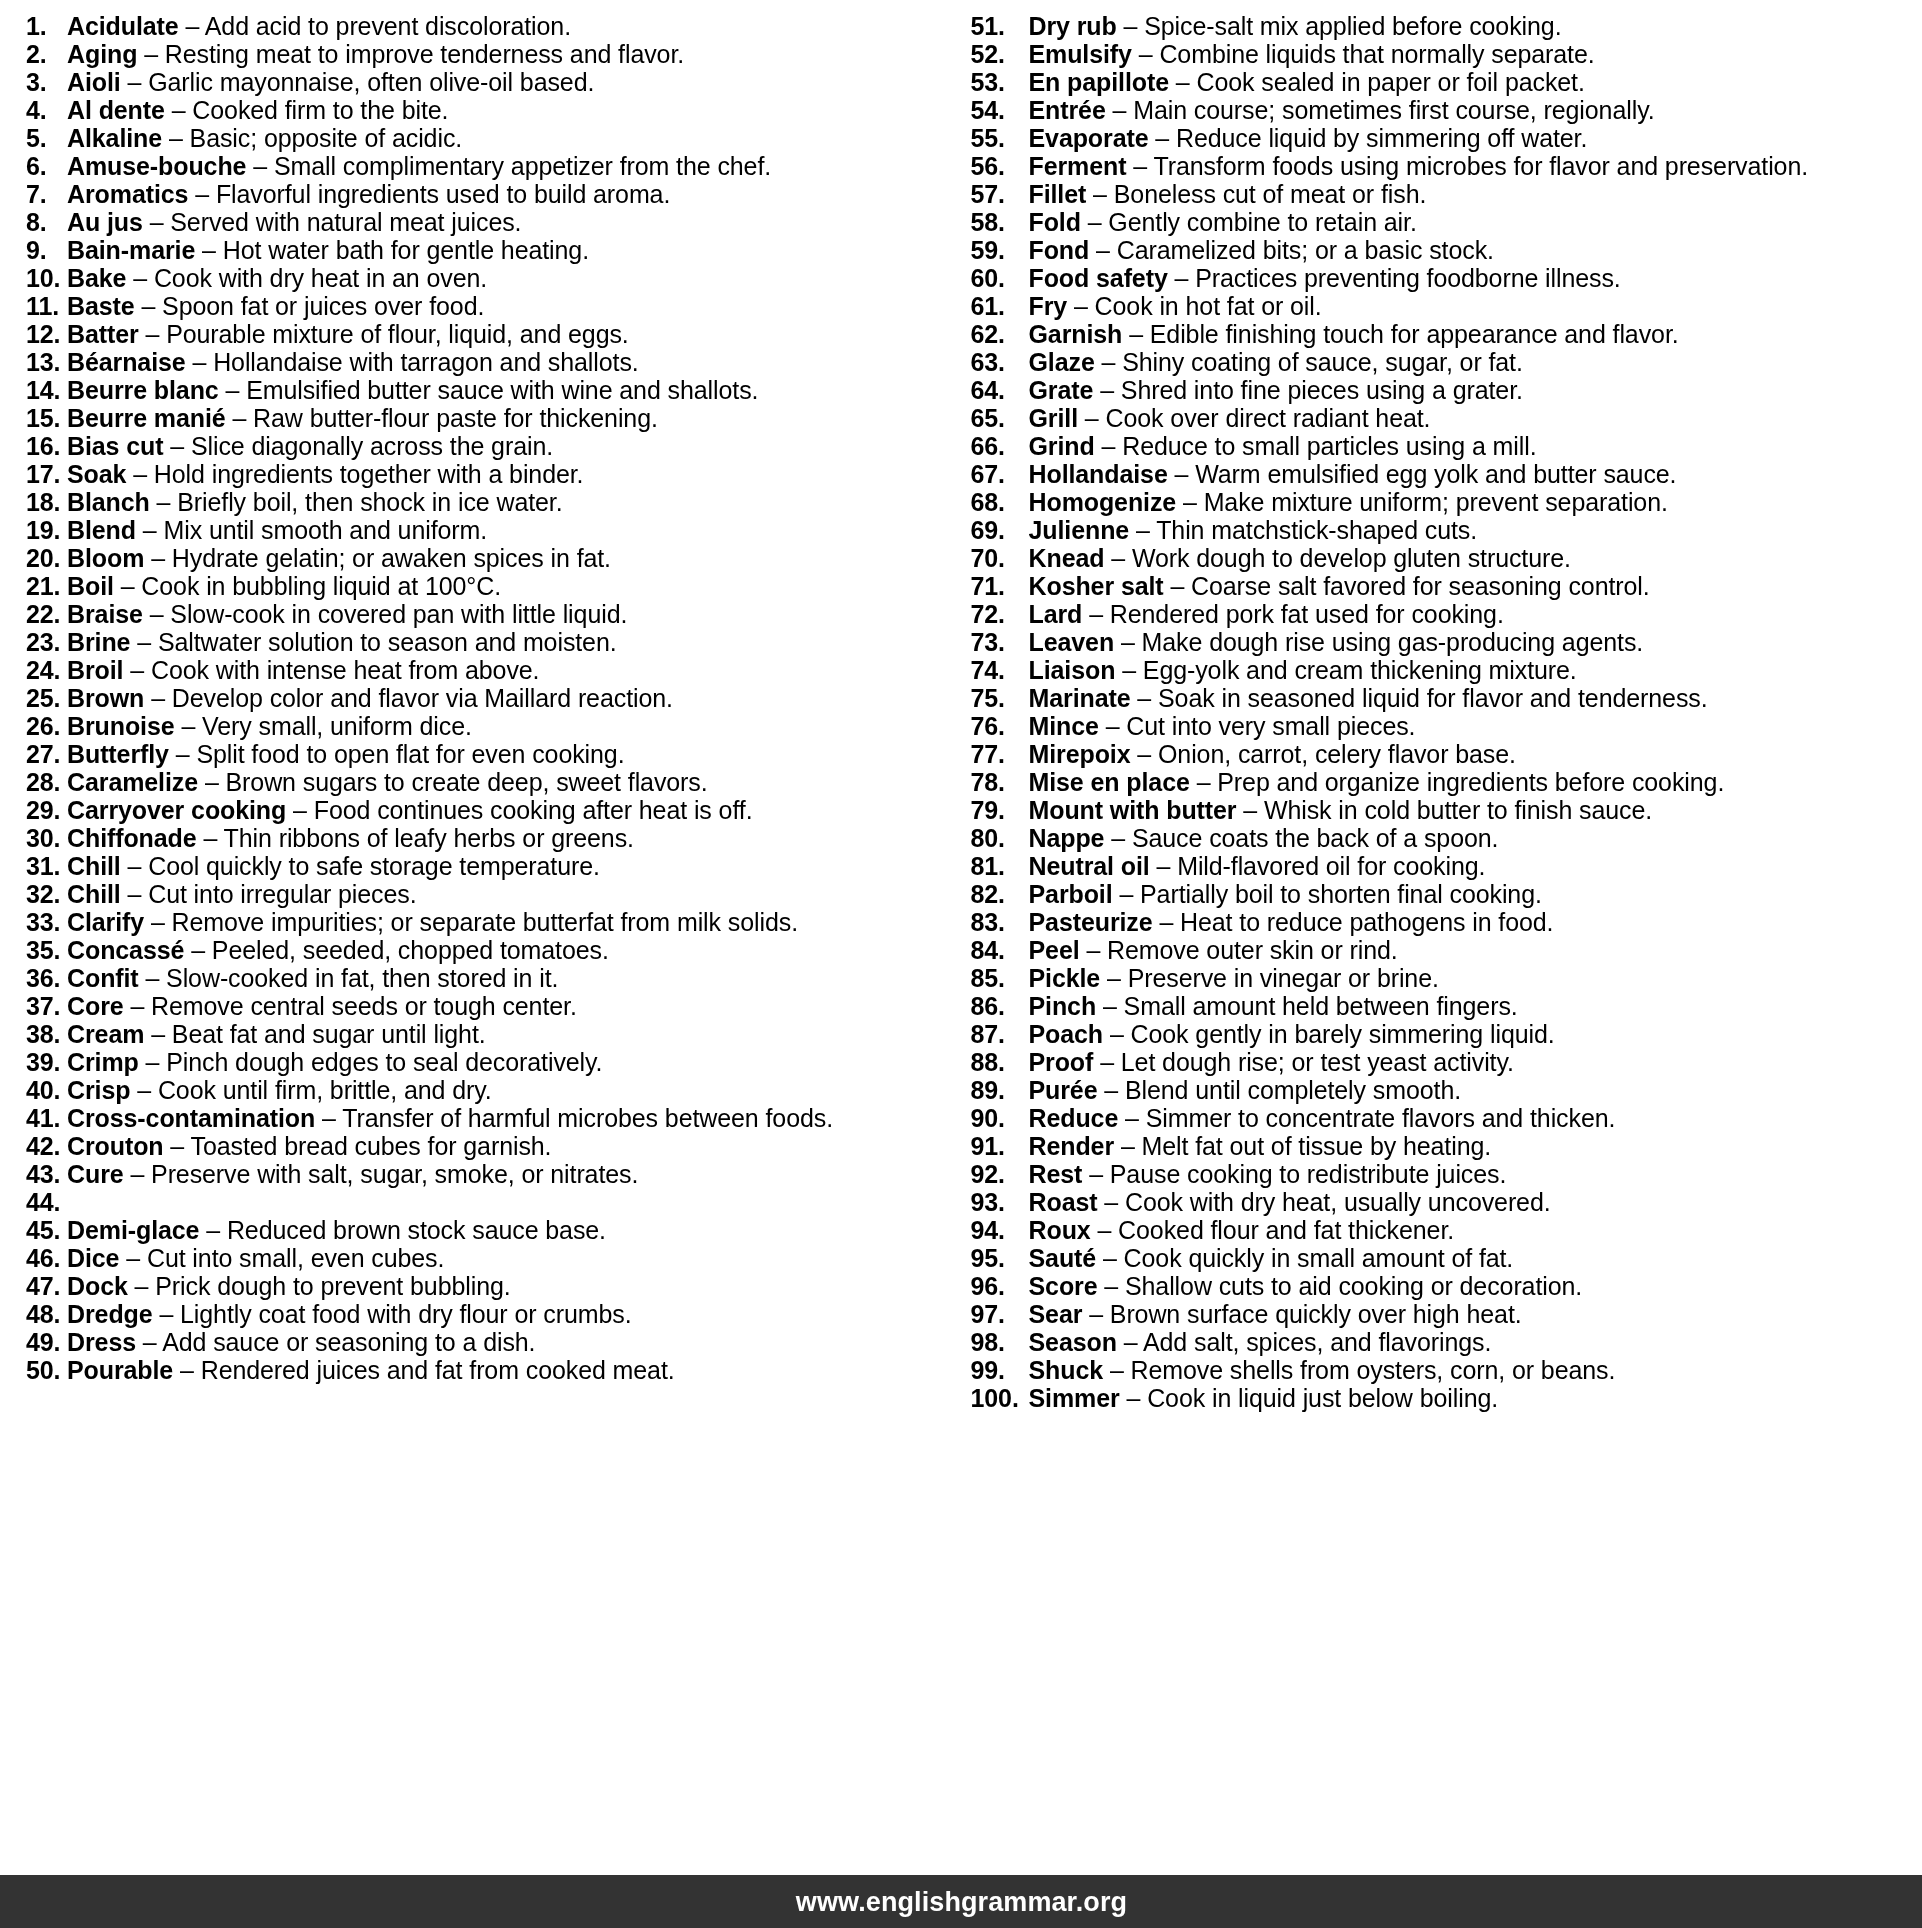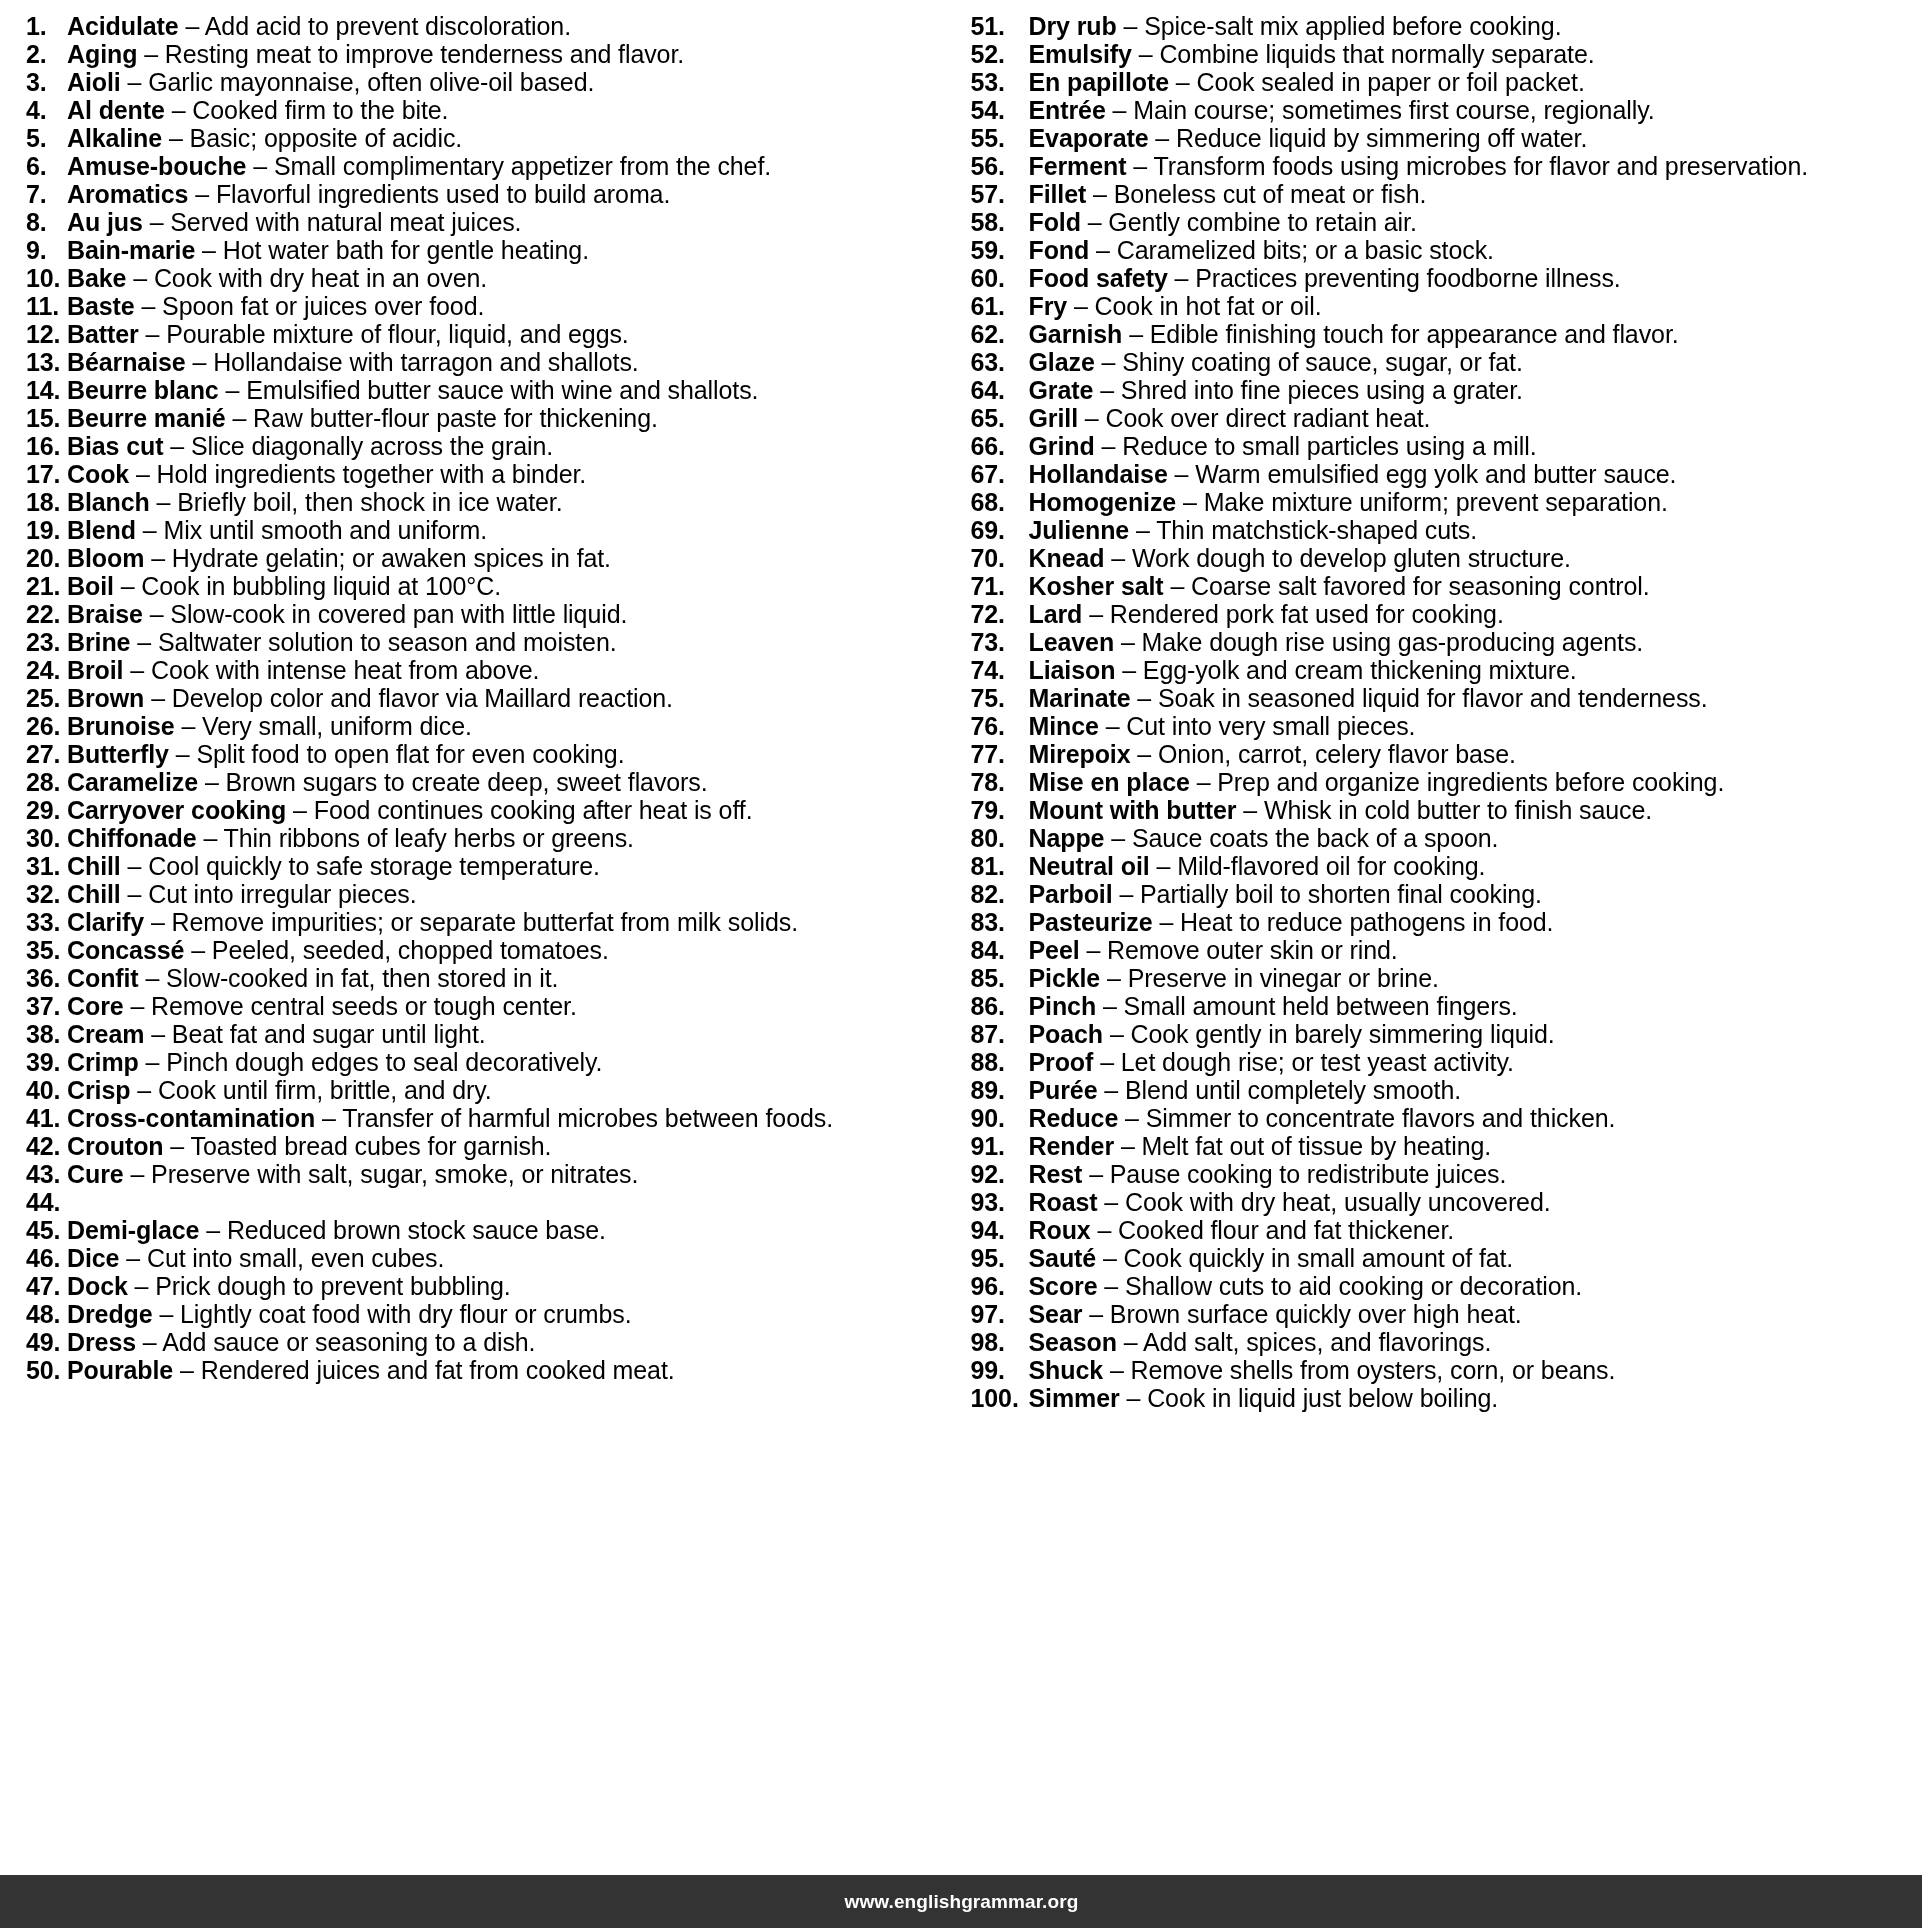--- a/index.html
+++ b/index.html
@@ -91,21 +91,21 @@
     background: #333333;
     display: flex;
     align-items: center;
     justify-content: center;
   }
 
   .footer-text {
     color: #ffffff;
     font-family: "Liberation Sans", sans-serif;
     font-weight: bold;
-    font-size: 19px;
+    font-size: 27px;
     letter-spacing: 0.1px;
   }
 </style>
 </head>
 <body>
 
 <div id="page">
 
   <div class="columns">
 
@@ -170,21 +170,21 @@
           <li class="item">
             <span class="num">15.</span>
             <span class="body-txt"><span class="term">Beurre manié</span><span class="dash"> – </span><span class="def">Raw butter-flour paste for thickening.</span></span>
           </li>
           <li class="item">
             <span class="num">16.</span>
             <span class="body-txt"><span class="term">Bias cut</span><span class="dash"> – </span><span class="def">Slice diagonally across the grain.</span></span>
           </li>
           <li class="item">
             <span class="num">17.</span>
-            <span class="body-txt"><span class="term">Cook</span><span class="dash"> – </span><span class="def">Hold ingredients together with a binder.</span></span>
+            <span class="body-txt"><span class="term">Soak</span><span class="dash"> – </span><span class="def">Hold ingredients together with a binder.</span></span>
           </li>
           <li class="item">
             <span class="num">18.</span>
             <span class="body-txt"><span class="term">Blanch</span><span class="dash"> – </span><span class="def">Briefly boil, then shock in ice water.</span></span>
           </li>
           <li class="item">
             <span class="num">19.</span>
             <span class="body-txt"><span class="term">Blend</span><span class="dash"> – </span><span class="def">Mix until smooth and uniform.</span></span>
           </li>
           <li class="item">

